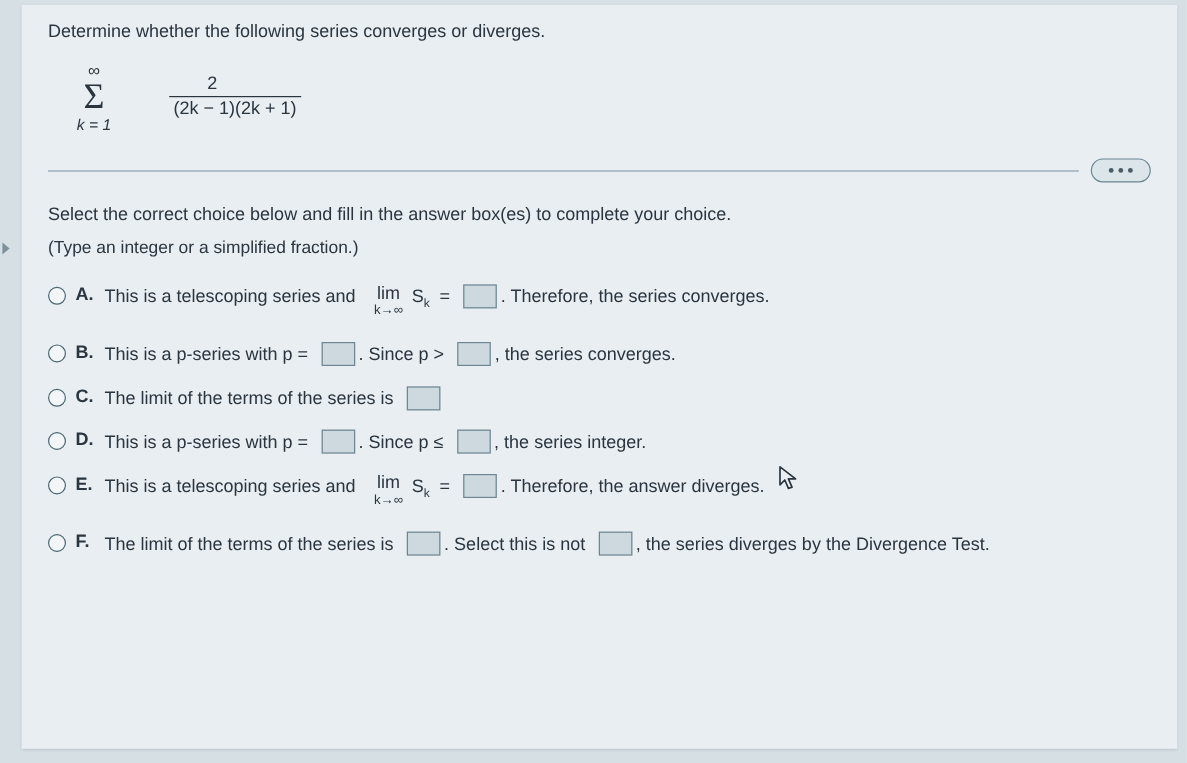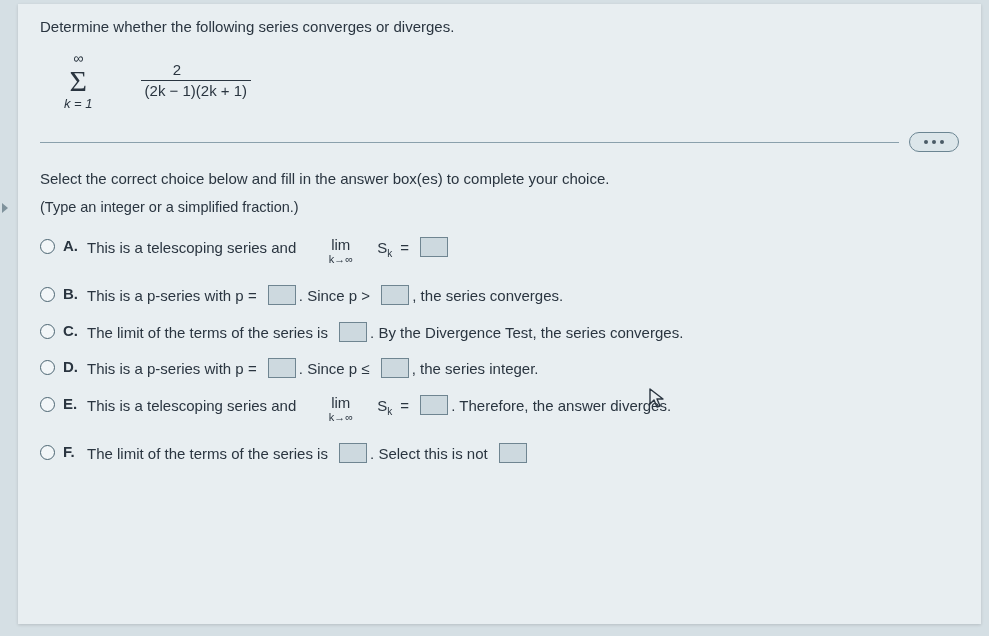--- a/index.html
+++ b/index.html
@@ -116,21 +116,21 @@
     border: 1.4px solid #6f8591;
     background: #cdd9df;
     vertical-align: middle;
     margin: 0 3px;
   }
   .limblock {
     display: inline-flex;
     flex-direction: column;
     align-items: center;
     line-height: 1;
-    margin: 0 20px;
+    margin: 0 3px;
   }
   .limblock .limtop { font-size: 15px; }
   .limblock .limbot { font-size: 11px; margin-top: 2px; }
   .sub { font-size: 10px; vertical-align: sub; }
 
   .cursor {
     position: absolute;
     left: 630px;
     top: 383px;
     pointer-events: none;
@@ -185,20 +185,21 @@
     <span class="letter">A.</span>
     <span class="ctext">
       <span class="seg">This is a telescoping series and  </span>
       <span class="limblock">
         <span class="limtop">lim</span>
         <span class="limbot">k→∞</span>
       </span>
       <span class="seg"> <span>S</span><span class="sub">k</span></span>
       <span class="seg"> = </span>
       <span class="blank"></span>
+      <span class="seg">. Therefore, the series converges.</span>
     </span>
   </div>
 
   <div class="choice">
     <input type="radio" class="radio" name="ans" style="">
     <span class="letter">B.</span>
     <span class="ctext">
       <span class="seg">This is a p-series with p = </span>
       <span class="blank"></span>
       <span class="seg">. Since p &gt; </span>
@@ -206,21 +207,20 @@
       <span class="seg">, the series converges.</span>
     </span>
   </div>
 
   <div class="choice">
     <input type="radio" class="radio" name="ans" style="">
     <span class="letter">C.</span>
     <span class="ctext">
       <span class="seg">The limit of the terms of the series is </span>
       <span class="blank"></span>
-      <span class="seg">. By the Divergence Test, the series converges.</span>
     </span>
   </div>
 
   <div class="choice">
     <input type="radio" class="radio" name="ans" style="">
     <span class="letter">D.</span>
     <span class="ctext">
       <span class="seg">This is a p-series with p = </span>
       <span class="blank"></span>
       <span class="seg">. Since p ≤ </span>
@@ -246,20 +246,21 @@
   </div>
 
   <div class="choice">
     <input type="radio" class="radio" name="ans" style="">
     <span class="letter">F.</span>
     <span class="ctext">
       <span class="seg">The limit of the terms of the series is </span>
       <span class="blank"></span>
       <span class="seg">. Select this is not </span>
       <span class="blank"></span>
+      <span class="seg">, the series diverges by the Divergence Test.</span>
     </span>
   </div>
 
   <div class="cursor">
     <svg width="18" height="22" viewBox="0 0 18 22">
       <path d="M2 2 L2 17 L6 13 L9 20 L12 19 L9 12 L15 12 Z" fill="none" stroke="#2a3540" stroke-width="1.4" stroke-linejoin="round"></path>
     </svg>
   </div>
 
 </div>

